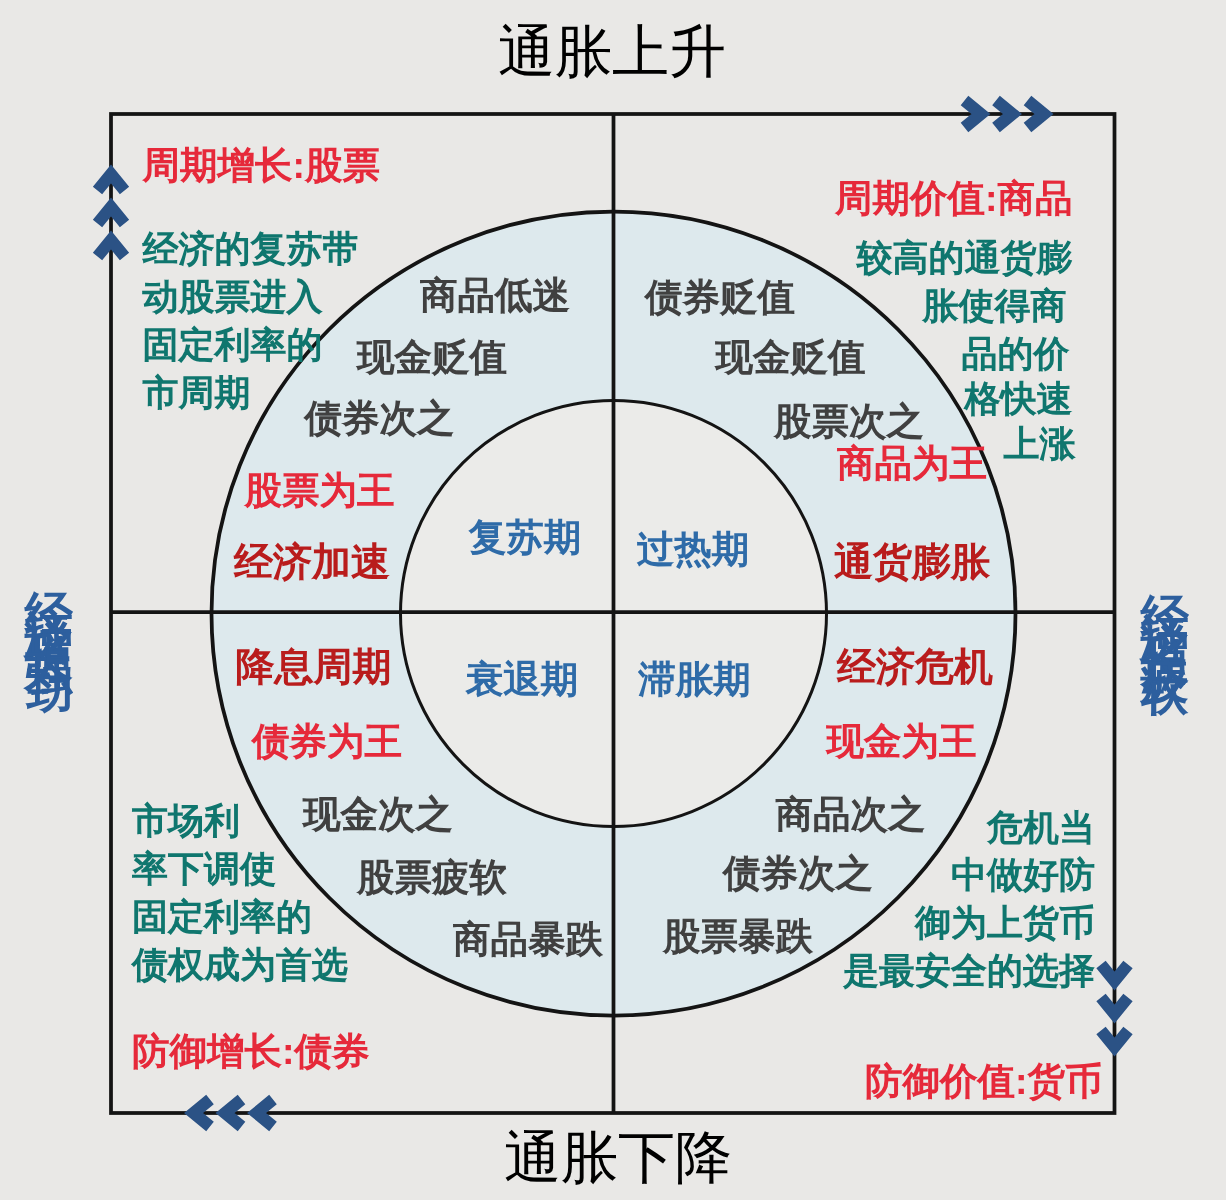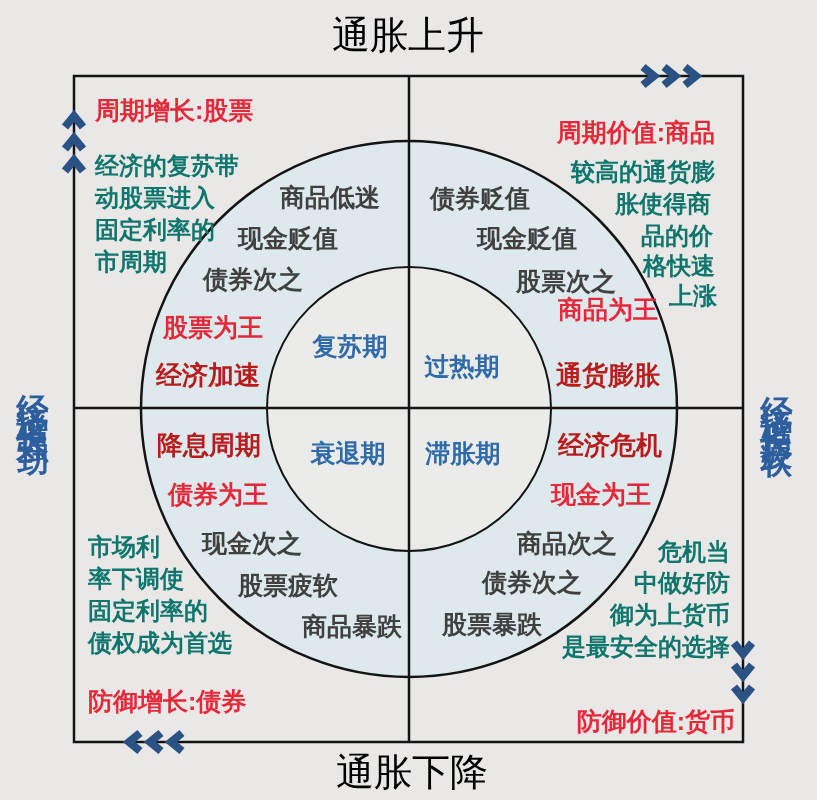--- a/index.html
+++ b/index.html
@@ -61,21 +61,21 @@
   <div class="title" style="left:408px;top:35px;">通胀上升</div>
   <div class="title" style="left:412px;top:772px;">通胀下降</div>
   <div class="vlabel" style="left:33px;top:398px;">经济增长强劲</div>
   <div class="vlabel" style="left:777px;top:400px;">经济增长疲软</div>
 
   <div class="corner" style="left:95px;top:110px;">周期增长:股票</div>
   <div class="corner right" style="right:102px;top:108px;">周期价值:商品</div>
   <div class="corner" style="left:88px;top:701px;">防御增长:债券</div>
   <div class="corner right" style="right:82px;top:697px;">防御价值:货币</div>
 
-  <div class="item phase" style="left:350px;top:346px;">复苏期</div>
+  <div class="item phase" style="left:350px;top:358px;">复苏期</div>
   <div class="item phase" style="left:462px;top:366px;">过热期</div>
   <div class="item phase" style="left:348px;top:453px;">衰退期</div>
   <div class="item phase" style="left:463px;top:453px;">滞胀期</div>
 
   <div class="item blue" style="left:330px;top:197px;">商品低迷</div>
   <div class="item blue" style="left:288px;top:238px;">现金贬值</div>
   <div class="item blue" style="left:253px;top:279px;">债券次之</div>
   <div class="item red" style="left:213px;top:327px;">股票为王</div>
   <div class="item navy" style="left:208px;top:375px;">经济加速</div>
 

